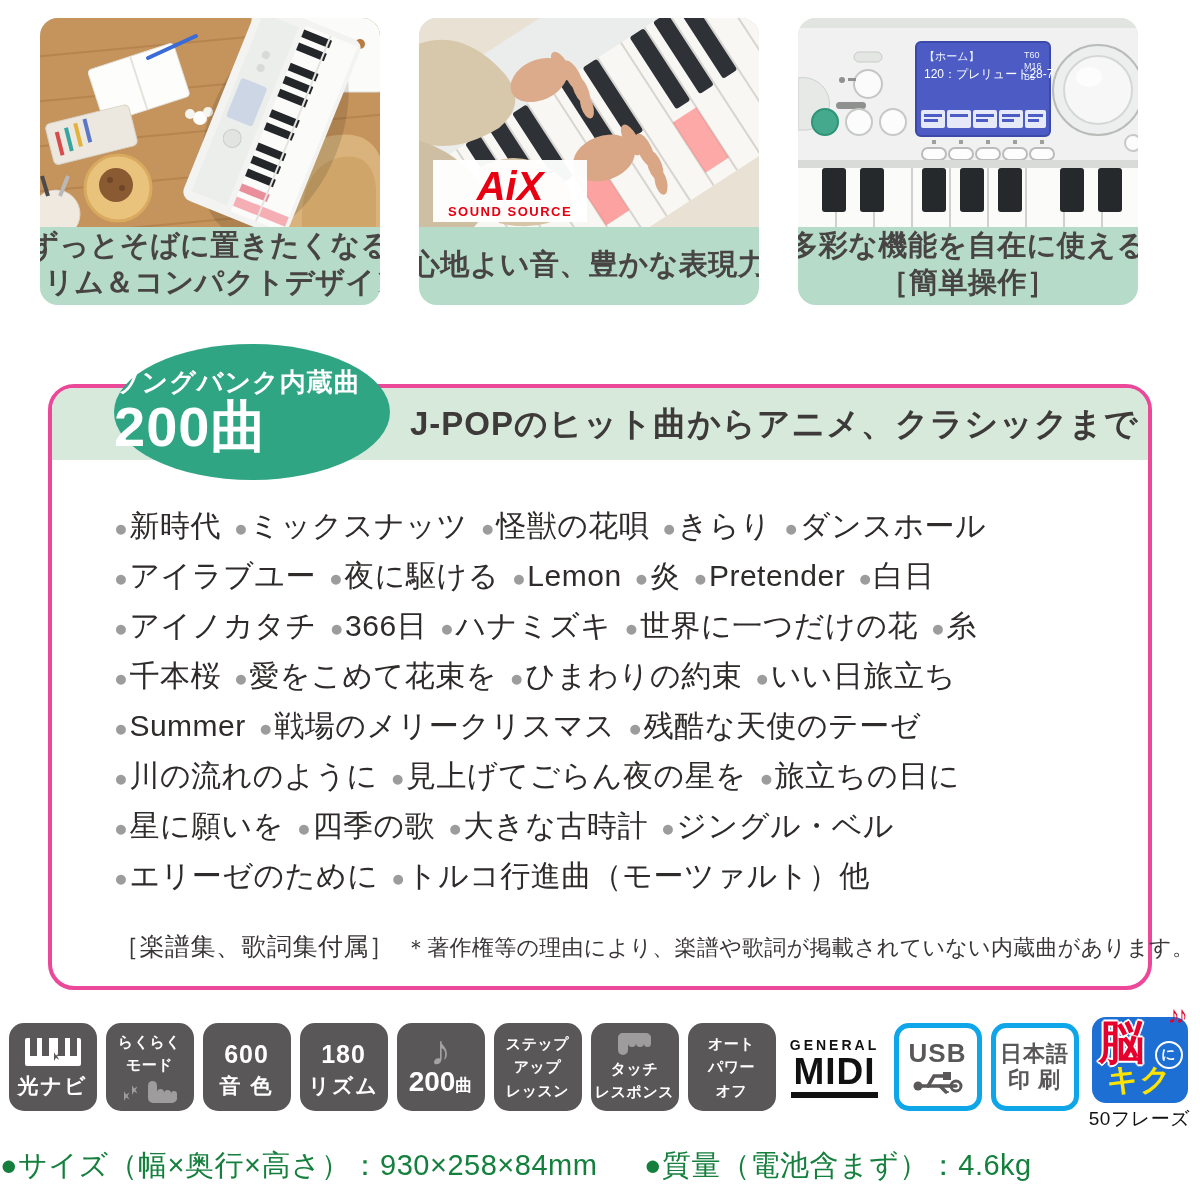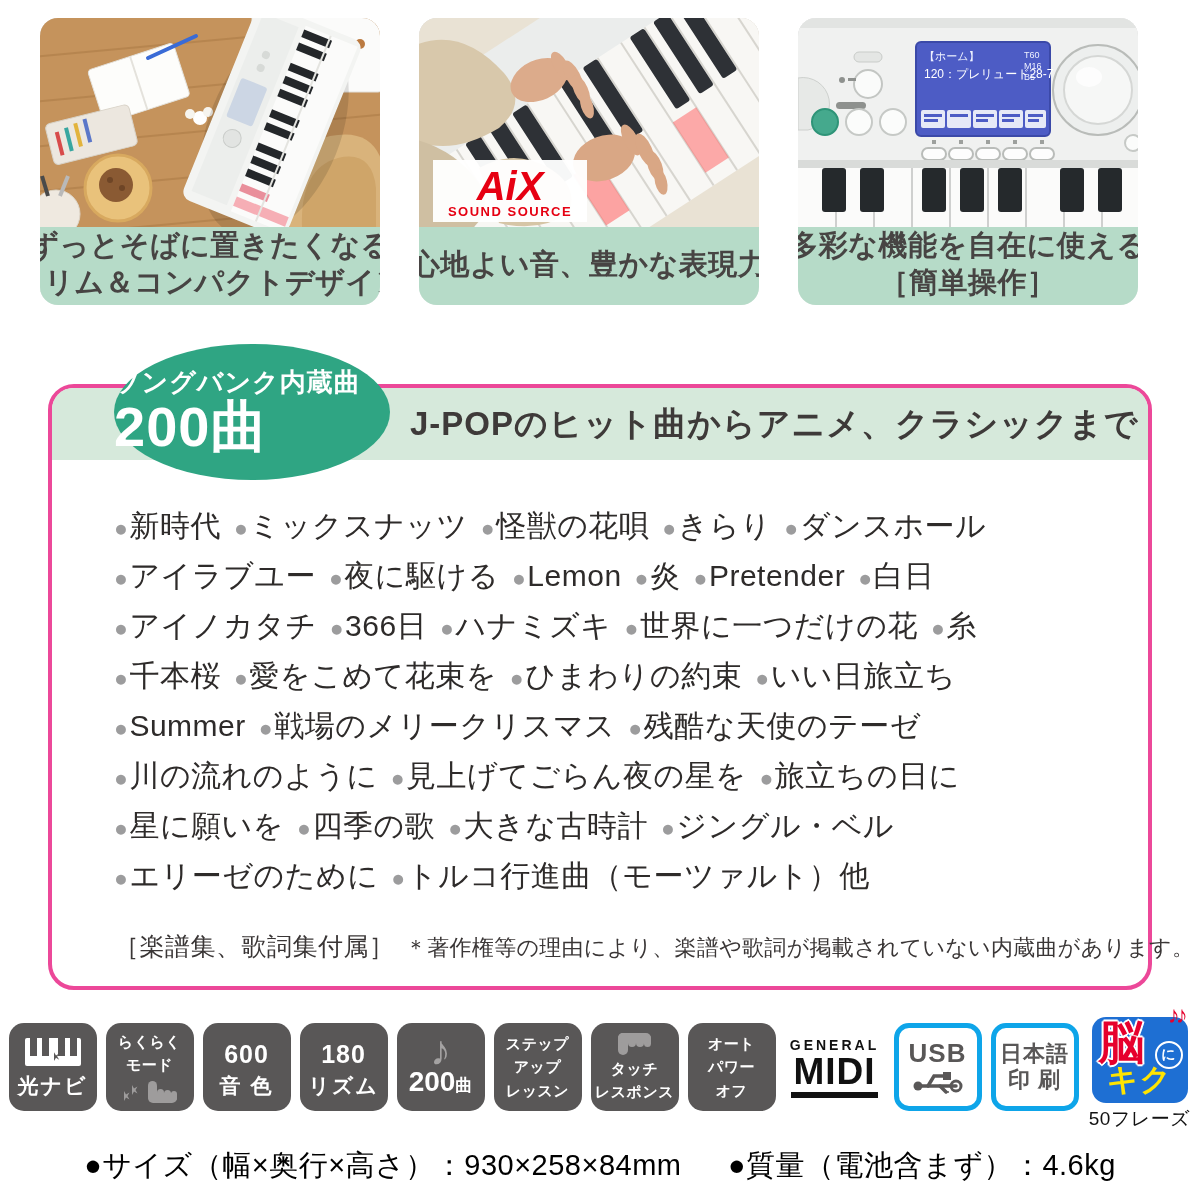--- a/index.html
+++ b/index.html
@@ -65,22 +65,22 @@
       -1px 1px #fff,1px -1px #fff;line-height:50px;}
   .brain .ni-circle{position:absolute;right:5px;top:24px;width:24px;height:24px;border-radius:50%;
       background:#1e6fd3;border:2px solid #fff;color:#fff;font-size:14px;font-weight:700;
       display:flex;align-items:center;justify-content:center;}
   .brain .kiku{position:absolute;left:0;right:0;bottom:2px;text-align:center;font-size:31px;
       font-weight:900;color:#ffe400;letter-spacing:1px;}
   .brain .brain-notes{position:absolute;top:-16px;right:4px;font-size:24px;color:#e6002d;
       font-weight:700;letter-spacing:-4px;}
   .brain-sub{font-size:19px;color:#111;font-weight:500;margin-top:3px;letter-spacing:0.5px;}
   
-  .specs{position:absolute;left:0;top:1146px;width:1200px;text-align:center;font-size:29px;
-      color:#000000;font-weight:500;letter-spacing:0.5px;white-space:nowrap;}
+  .specs{position:absolute;left:0;top:1146px;width:970px;text-align:center;font-size:29px;
+      color:#15803d;font-weight:500;letter-spacing:0.5px;white-space:nowrap;}
   .specs .spec-weight{margin-left:38px;}
 </style>
 </head>
 <body>
 
 <div class="cards-row">
 
   <div class="card">
     <div class="card-photo">
       <svg width="340" height="209" viewBox="0 0 340 209">

